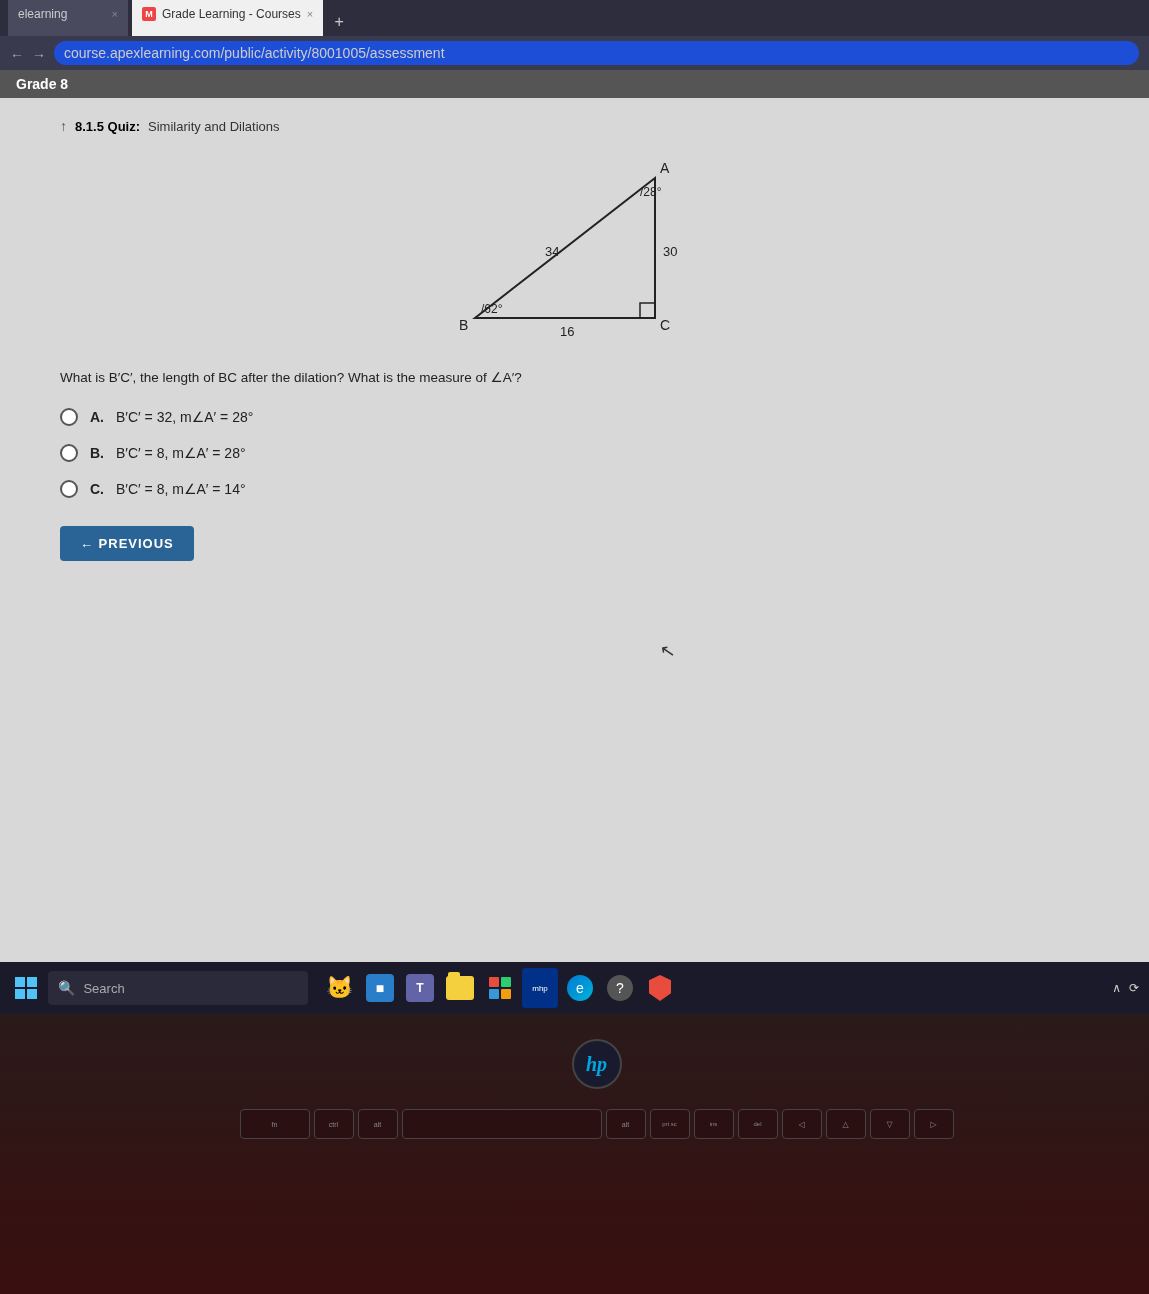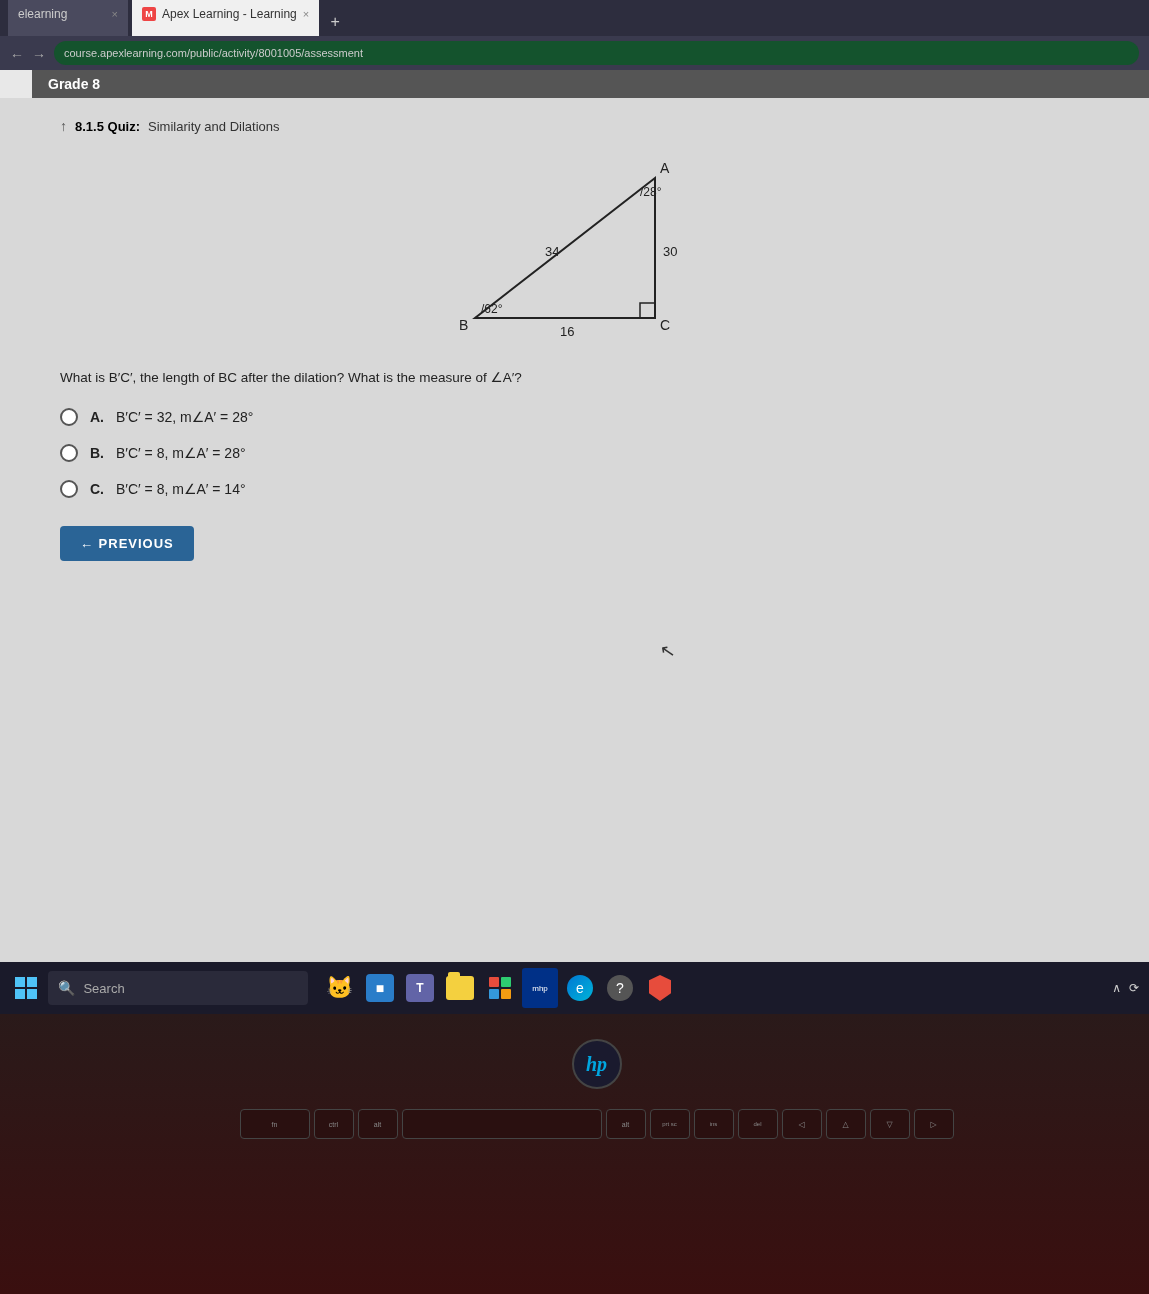--- a/index.html
+++ b/index.html
@@ -106,44 +106,43 @@
 
     .nav-btn {
       color: #aaa;
       font-size: 14px;
       cursor: pointer;
     }
 
     .url-box {
       flex: 1;
       height: 24px;
-      background: #14532d;
+      background: #1d4ed8;
       border-radius: 12px;
       display: flex;
       align-items: center;
       padding: 0 10px;
-      font-size: 11px;
+      font-size: 14px;
       color: #ccc;
     }
 
     
     .page-content {
       background: #e8e8e8;
       width: 100%;
       height: calc(970px - 70px);
       overflow: hidden;
     }
 
     .grade-header {
       background: #555;
       color: white;
       padding: 6px 16px;
       font-size: 14px;
       font-weight: bold;
-      margin-left: 32px;
     }
 
     .quiz-container {
       background: #d8d8d8;
       height: 100%;
       padding: 20px 60px;
     }
 
     .quiz-title {
       display: flex;
@@ -400,21 +399,21 @@
 <div class="screen">
 
   <div class="browser-chrome">
     <div class="tab-bar">
       <div class="tab tab-inactive">
         <span>elearning</span>
         <span class="tab-close">×</span>
       </div>
       <div class="tab">
         <span class="tab-icon">M</span>
-        <span>Apex Learning - Learning</span>
+        <span>Grade Learning - Courses</span>
         <span class="tab-close">×</span>
       </div>
       <div class="tab-add">+</div>
     </div>
     <div class="address-bar">
       <span class="nav-btn">←</span>
       <span class="nav-btn">→</span>
       <div class="url-box">
         <span>course.apexlearning.com/public/activity/8001005/assessment</span>
       </div>

